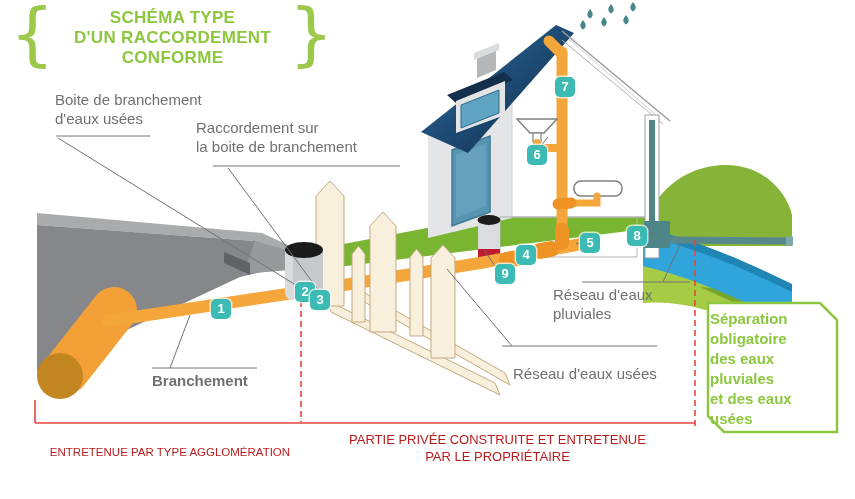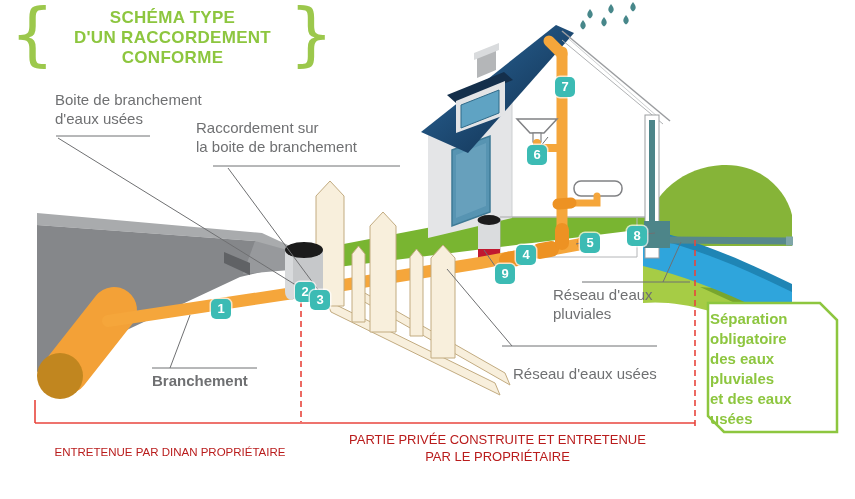--- a/index.html
+++ b/index.html
@@ -169,21 +169,21 @@
 D'UN RACCORDEMENT
 CONFORME</div>
 <div class="overlay glabel lbl-racc">Raccordement sur
 la boite de branchement</div>
 <div class="overlay glabel lbl-branch">Branchement</div>
 <div class="overlay glabel lbl-usees">Réseau d'eaux usées</div>
 <div class="overlay glabel lbl-pluv">Réseau d'eaux
 pluviales</div>
 
 <div class="overlay caption cap-public">
-  <div>ENTRETENUE PAR DINAN PROPRIÉTAIRE</div>
+  <div>ENTRETENUE PAR TYPE AGGLOMÉRATION</div>
   
 </div>
 <div class="overlay caption cap-private">PARTIE PRIVÉE CONSTRUITE ET ENTRETENUE
 PAR LE PROPRIÉTAIRE</div>
 
 <div class="overlay side-note">Séparation
 obligatoire
 des eaux
 pluviales
 et des eaux

